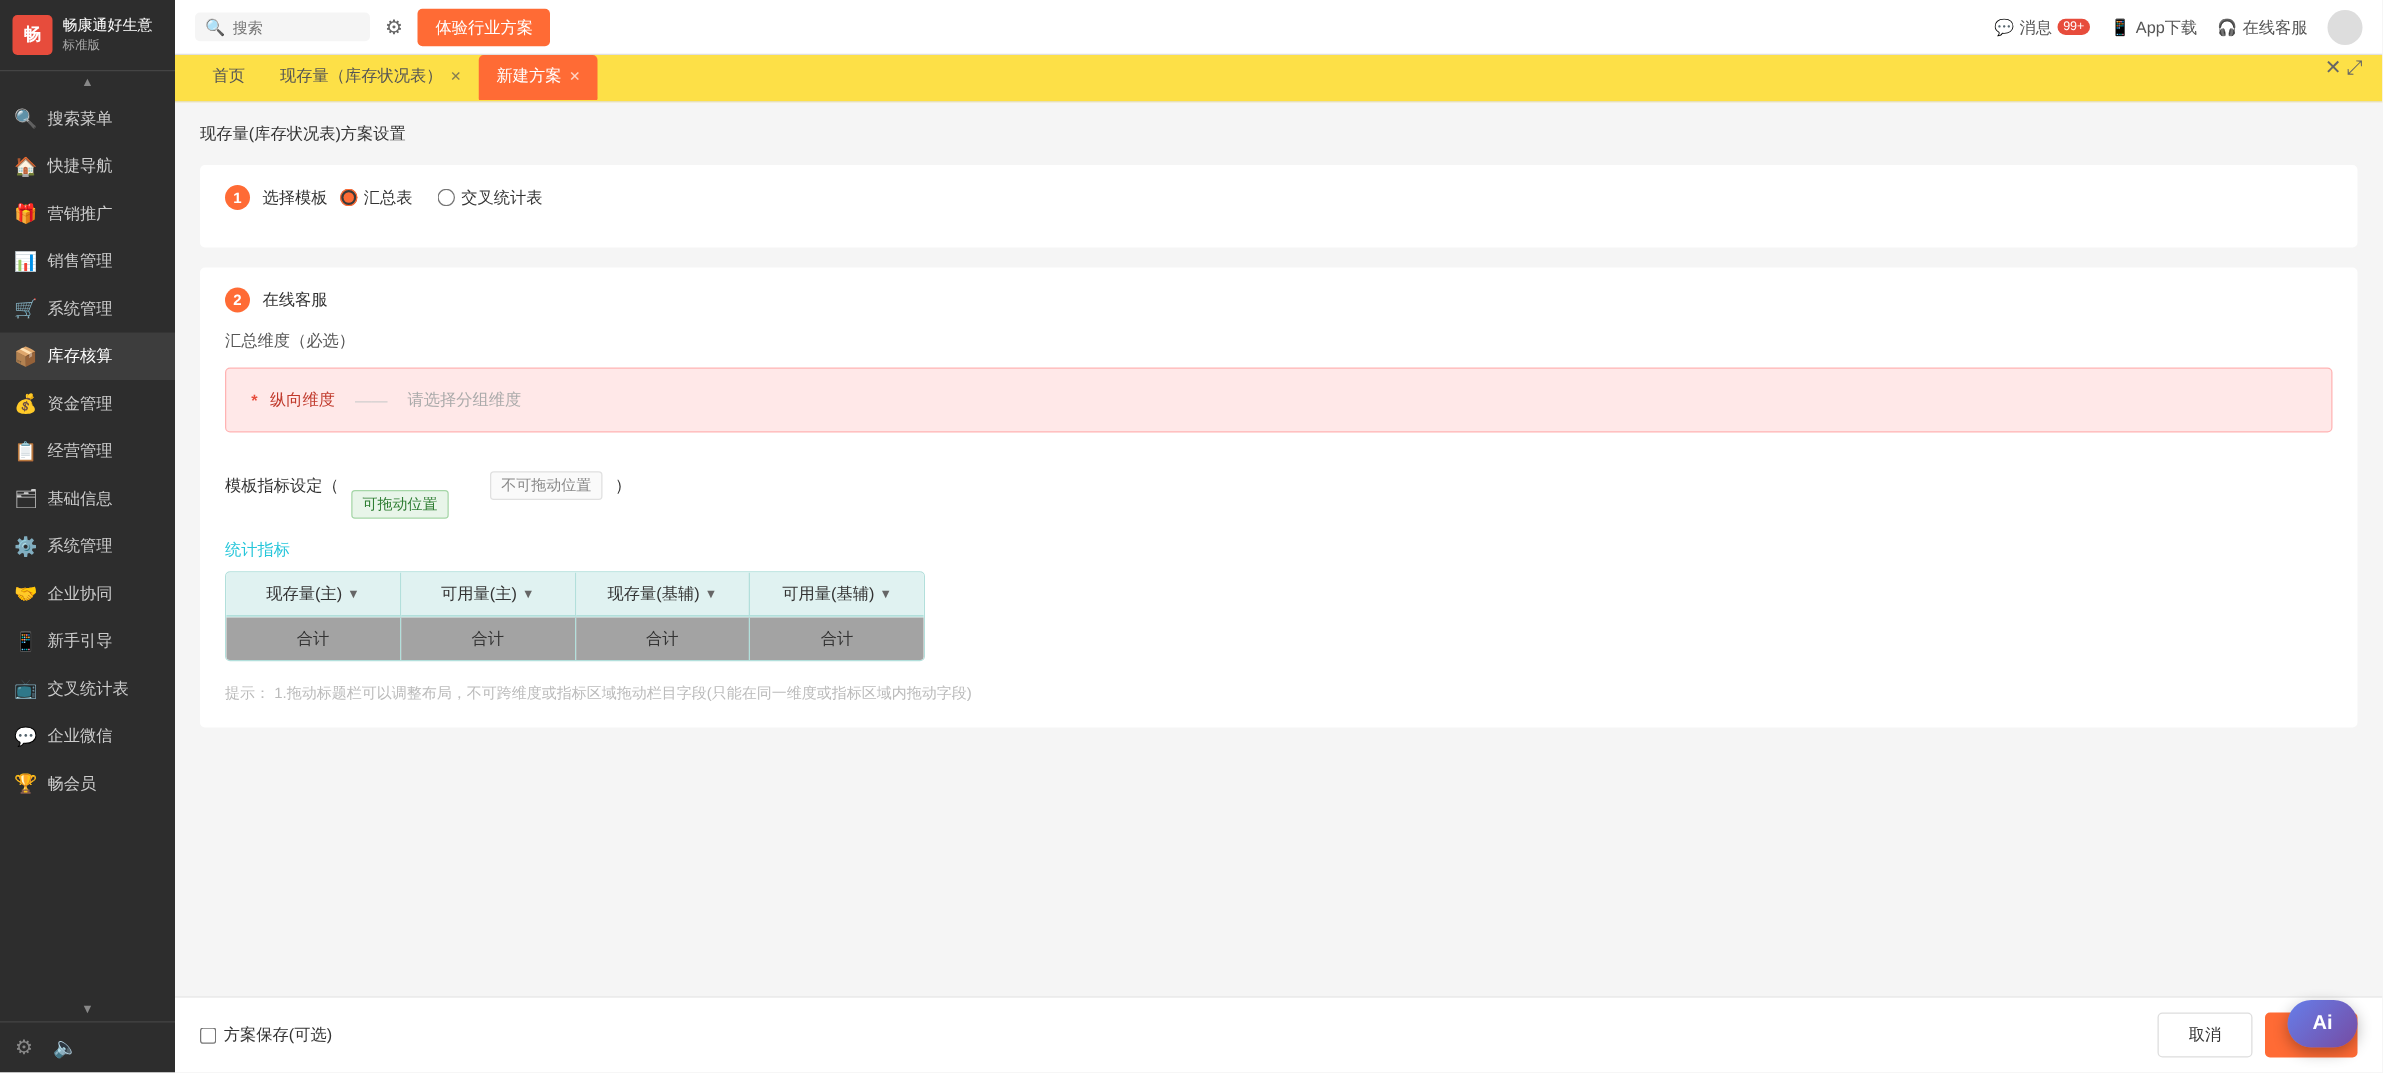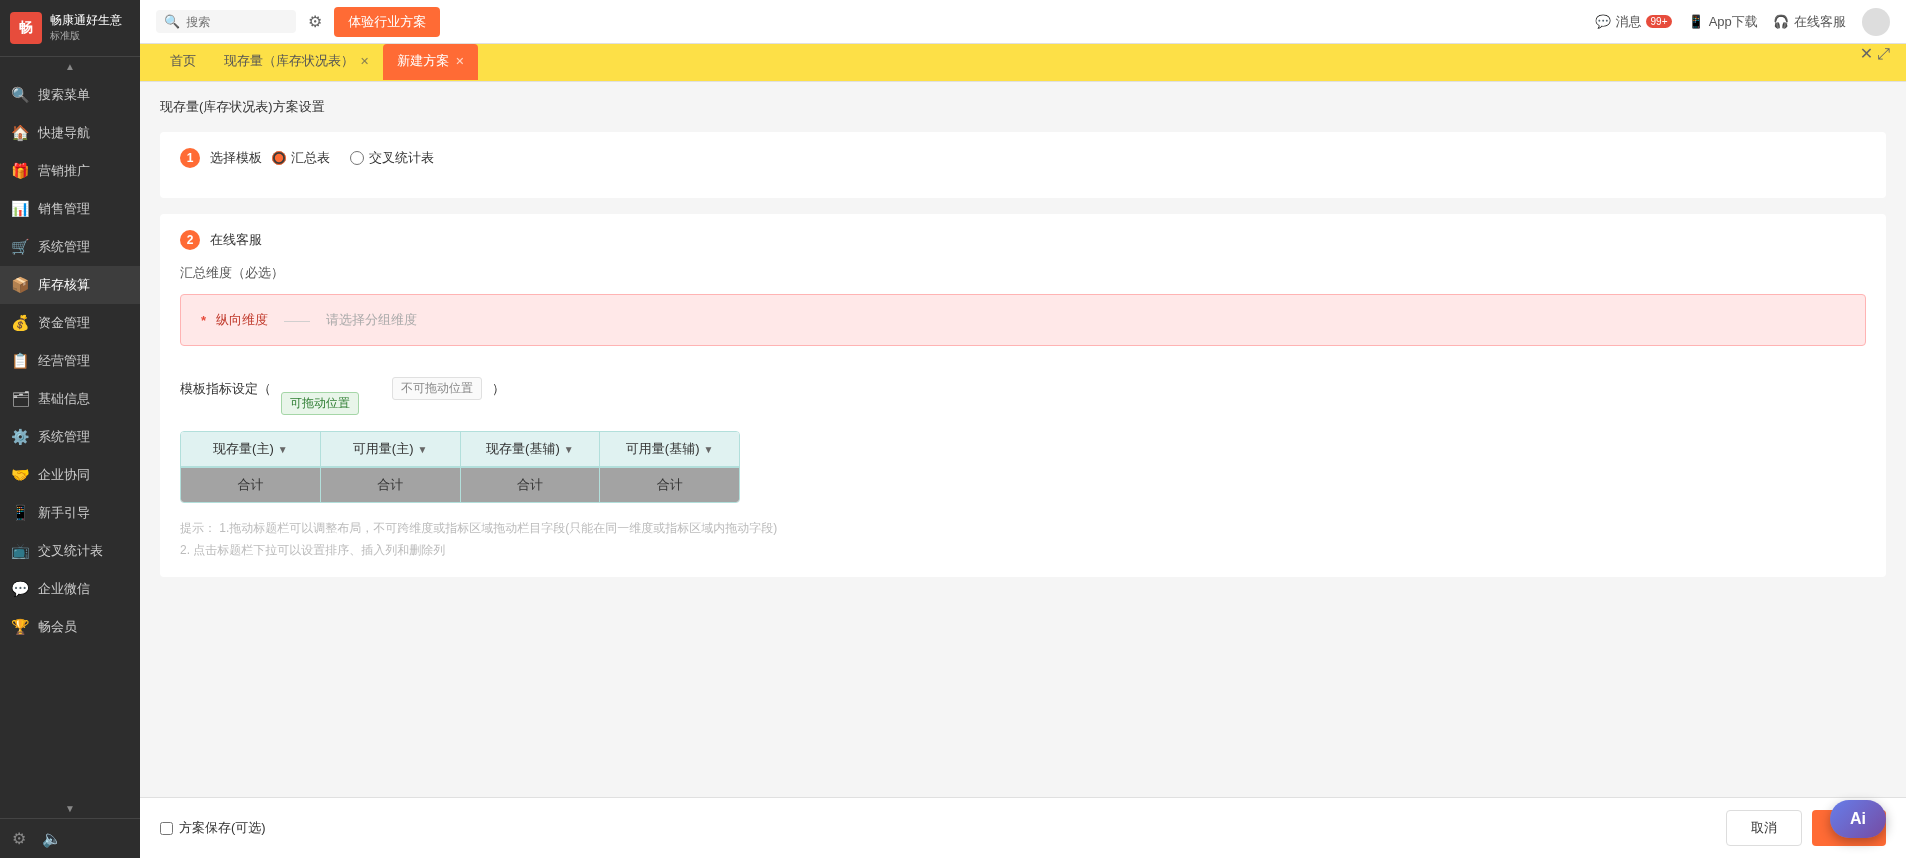--- a/index.html
+++ b/index.html
@@ -636,20 +636,21 @@
 
       <div class="indicator-settings">
         <span>模板指标设定（</span>
         <span class="indicator-tag draggable">可拖动位置</span>
         <span style="color:#aaa;">　</span>
         <span class="indicator-tag non-draggable">不可拖动位置</span>
         <span>）</span>
       </div>
 
       <div class="stats-section">
+        <div class="stats-label">统计指标</div>
         <div class="table-wrap">
           <div class="table-row-head">
             <div class="col-head">
               <span>现存量(主)</span>
               <span class="chevron-icon">▼</span>
             </div>
             <div class="col-head">
               <span>可用量(主)</span>
               <span class="chevron-icon">▼</span>
             </div>
@@ -666,21 +667,20 @@
             <div class="col-cell">合计</div>
             <div class="col-cell">合计</div>
             <div class="col-cell">合计</div>
             <div class="col-cell">合计</div>
           </div>
         </div>
       </div>
 
       <div class="tips-section">
         <div>提示：  1.拖动标题栏可以调整布局，不可跨维度或指标区域拖动栏目字段(只能在同一维度或指标区域内拖动字段)</div>
-        <div>        2. 点击标题栏下拉可以设置排序、插入列和删除列</div>
       </div>
     </div>
   </div>
 
   <div class="footer-bar">
     <label class="footer-checkbox">
       <input type="checkbox" style="">
       <span>方案保存(可选)</span>
     </label>
     <div class="footer-btns">

